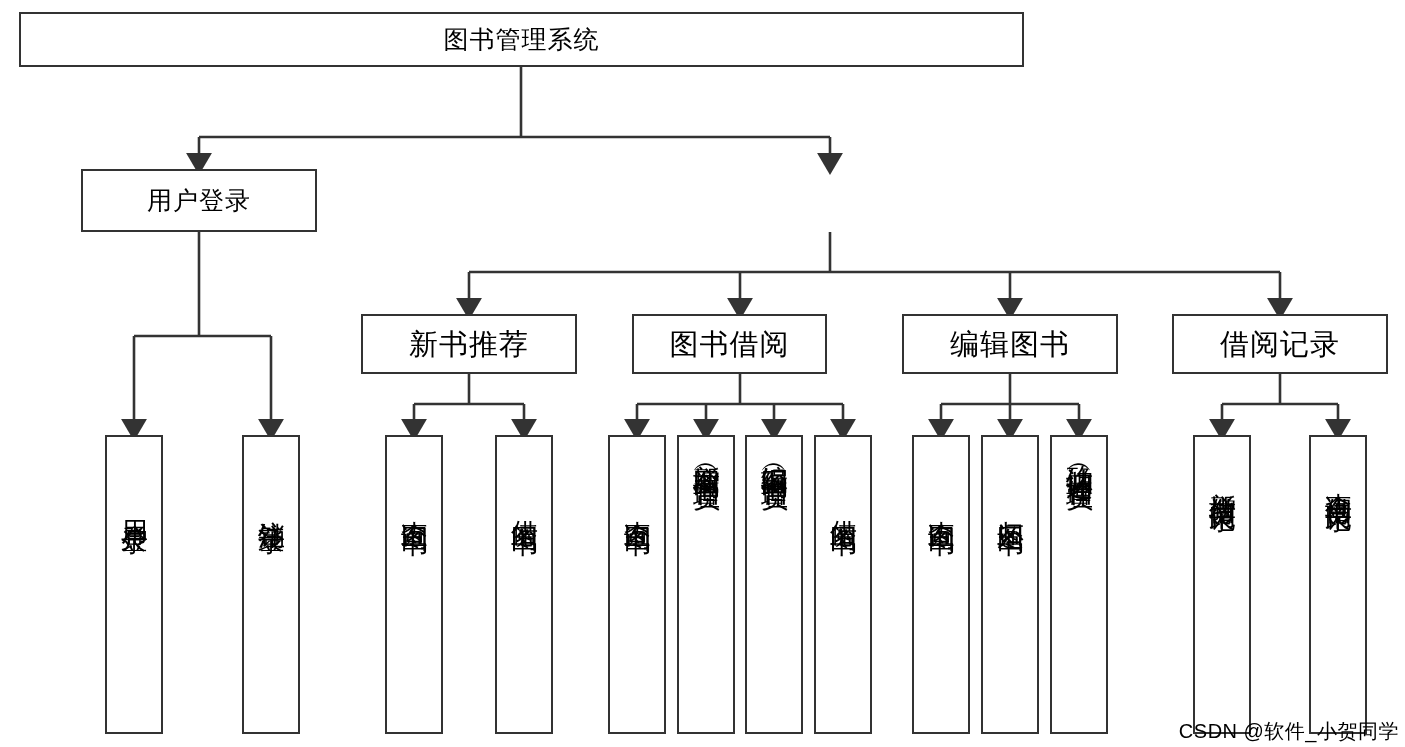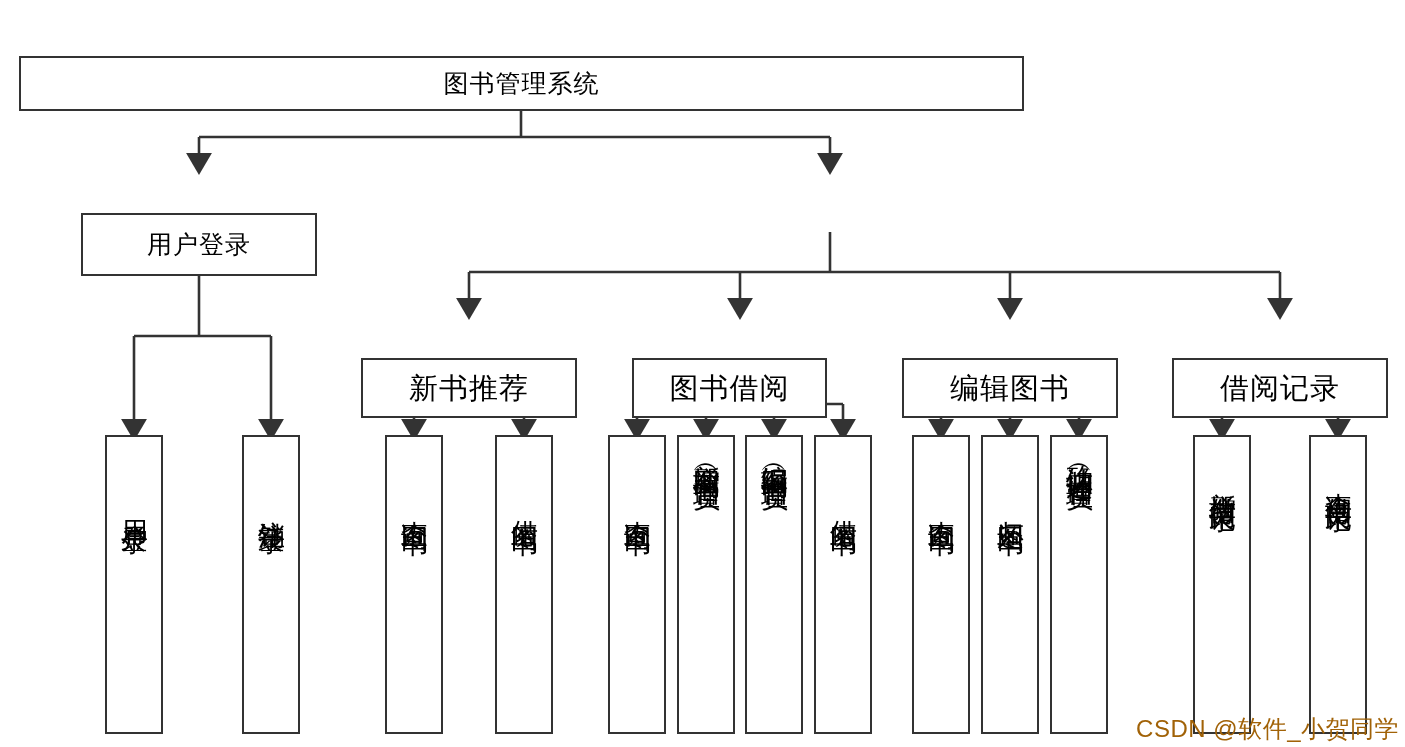--- a/index.html
+++ b/index.html
@@ -29,21 +29,20 @@
     display:flex;
     align-items:center;
     justify-content:center;
     color:#000000;
     z-index:2;
   }
   .node.h{
     font-size:25px;
     letter-spacing:1px;
     line-height:1;
-    margin-top:44px;
   }
   .node.root{ font-size:25px; }
   .node.lvl2{ font-size:25px; }
   .node.lvl3{ font-size:29px; }
   
   .node.leaf{
     align-items:flex-start;
     justify-content:center;
     padding-top:0px;
   }
@@ -53,22 +52,22 @@
     font-size:27px;
     line-height:1.08;
     letter-spacing:3px;
     color:#000000;
     white-space:nowrap;
   }
   .watermark{
     position:absolute;
     right:6px;
     bottom:2px;
-    font-size:24px;
-    color:#a16207;
+    font-size:20px;
+    color:#000000;
     letter-spacing:0.5px;
     z-index:5;
     white-space:nowrap;
   }
 </style>
 </head>
 <body>
 
 <div id="canvas">
 

